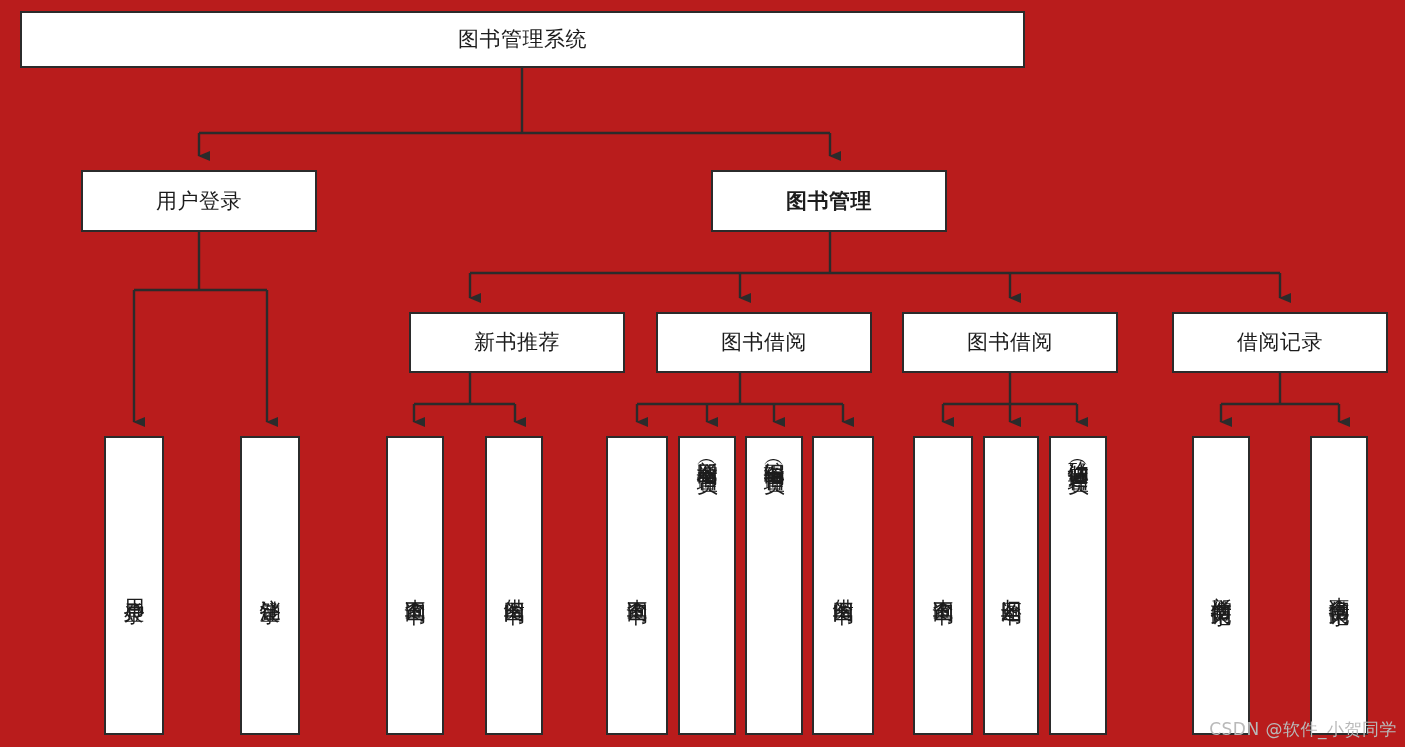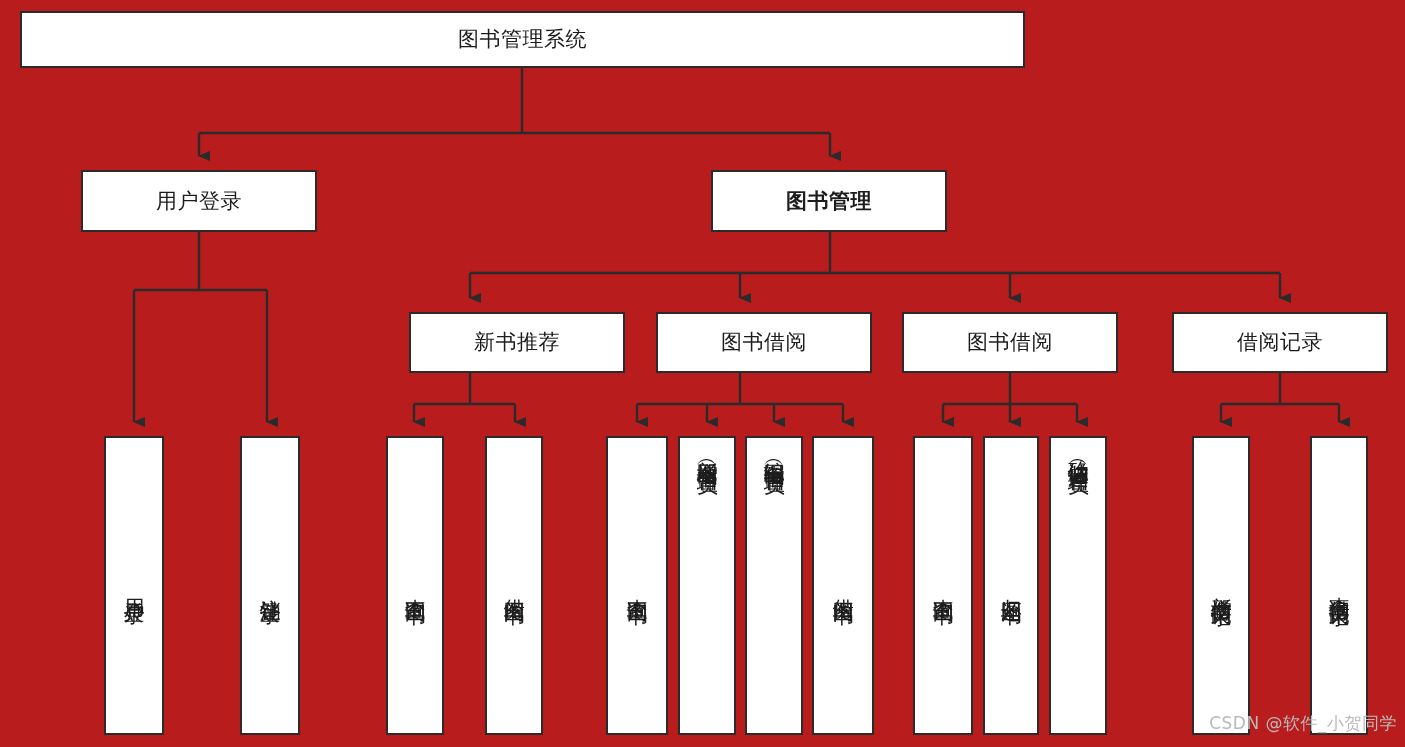--- a/index.html
+++ b/index.html
@@ -52,21 +52,21 @@
     line-height:1.35;
     letter-spacing:2px;
     white-space:nowrap;
   }
   .node.vert.centered{
     align-items:center;
   }
   .watermark{
     position:absolute;
     right:8px;
-    bottom:12px;
+    bottom:6px;
     font-size:17px;
     color:#b9b9b9;
     z-index:5;
     white-space:nowrap;
     letter-spacing:0.5px;
   }
 </style>
 </head>
 <body>
 

